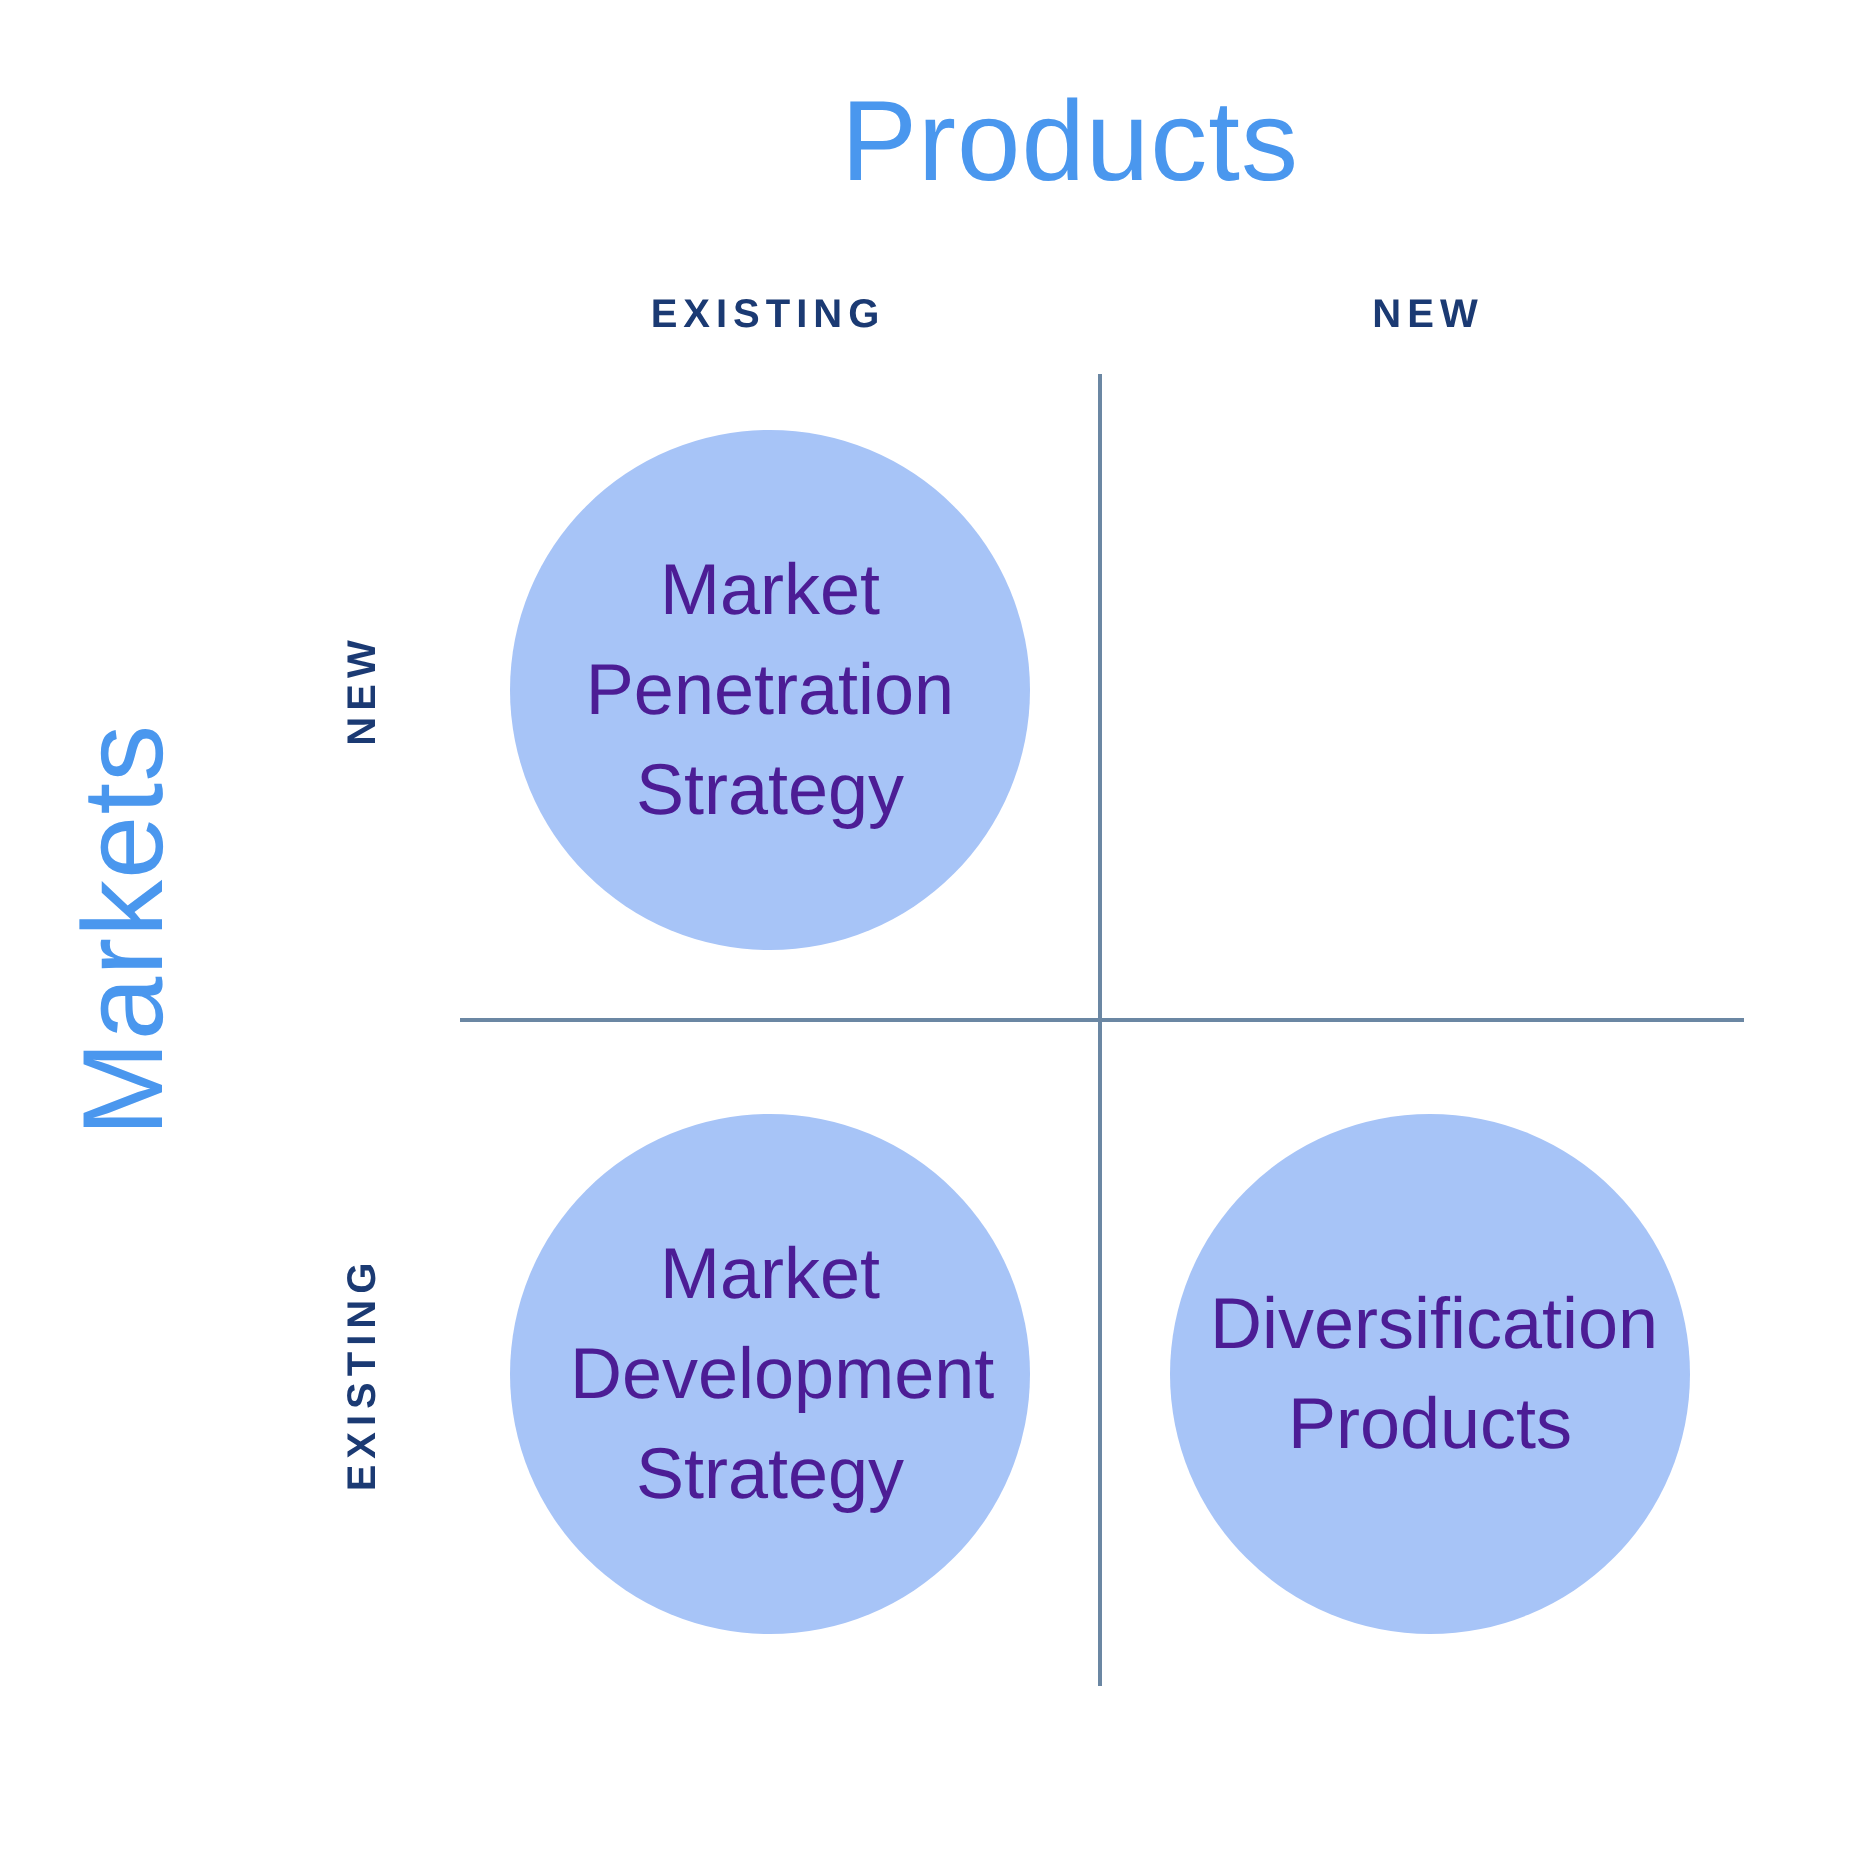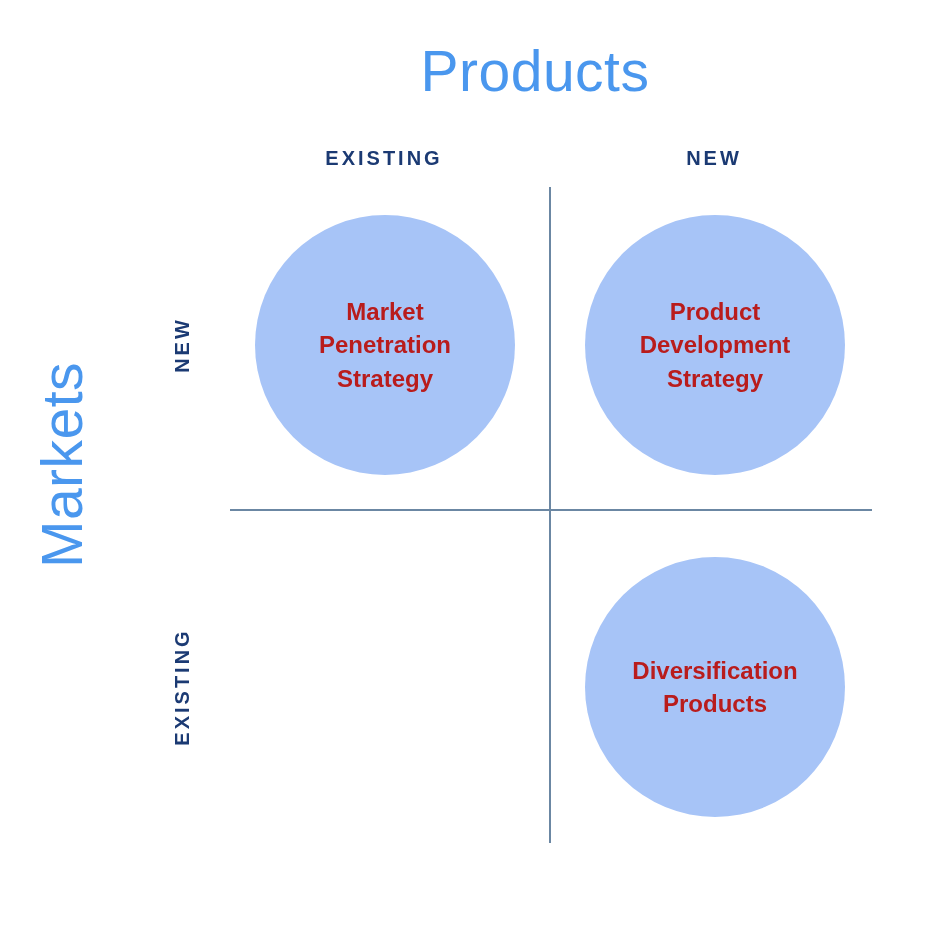--- a/index.html
+++ b/index.html
@@ -57,24 +57,23 @@
     height: 260px;
     border-radius: 50%;
     background: #a7c4f7;
     display: flex;
     align-items: center;
     justify-content: center;
     text-align: center;
   }
   .quadrant-circle .label {
     width: 200px;
-    font-size: 24px;
+    font-size: 36px;
     line-height: 1.38;
-    color: #b91c1c;
-    font-weight: bold;
+    color: #4c1d95;
   }
   .quadrant-circle.q-top-left     { left: 255px; top: 215px; }
   .quadrant-circle.q-top-right    { left: 585px; top: 215px; }
   .quadrant-circle.q-bottom-left  { left: 255px; top: 557px; }
   .quadrant-circle.q-bottom-right { left: 585px; top: 557px; }
   .quadrant-circle.q-bottom-right .label { width: 220px; }
 </style>
 </head>
 <body>
 
@@ -93,22 +92,22 @@
   <div class="row-header existing">EXISTING</div>
 
   <div class="divider vertical"></div>
 
   <div class="divider horizontal"></div>
 
   <div class="quadrant-circle q-top-left">
     <div class="label">Market Penetration Strategy</div>
   </div>
 
-  <div class="quadrant-circle q-top-right">
-    <div class="label">Product Development Strategy</div>
+
+  <div class="quadrant-circle q-bottom-left">
+    <div class="label">Market Development Strategy</div>
   </div>
-
 
   <div class="quadrant-circle q-bottom-right">
     <div class="label">Diversification Products</div>
   </div>
 
 </div>
 
 </body></html>

